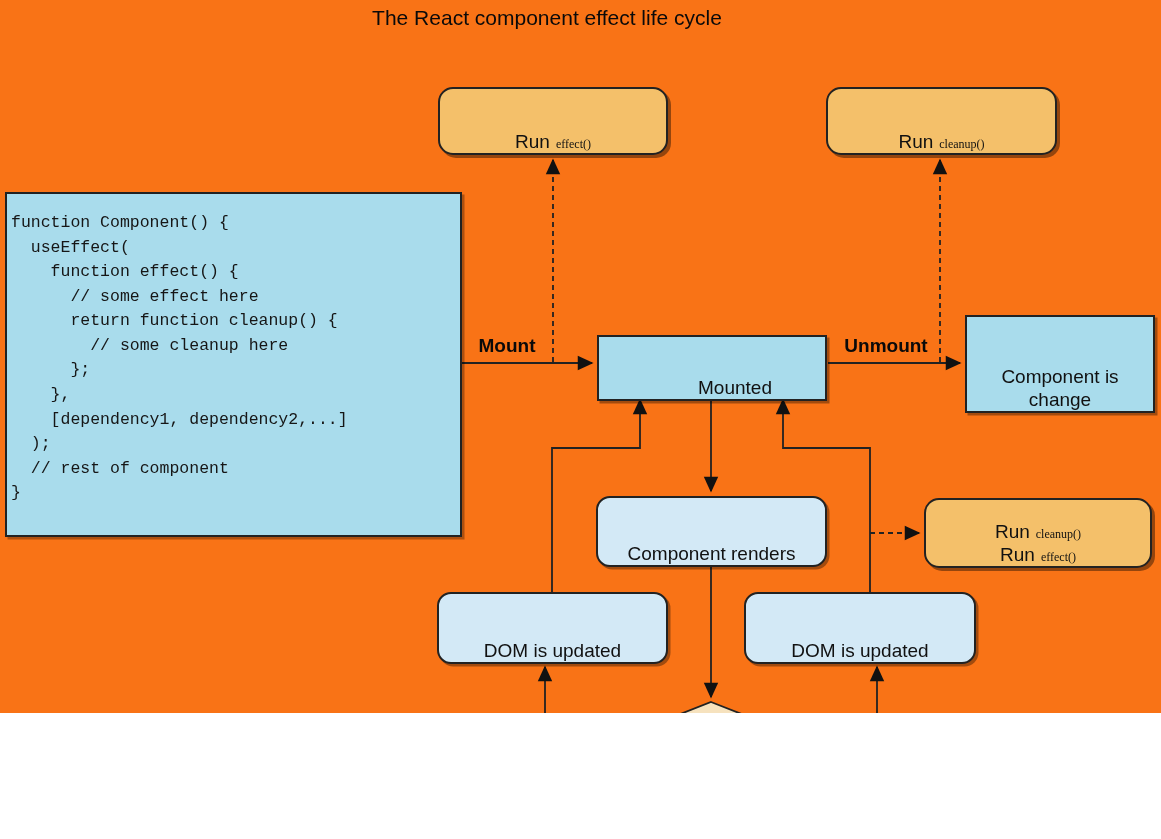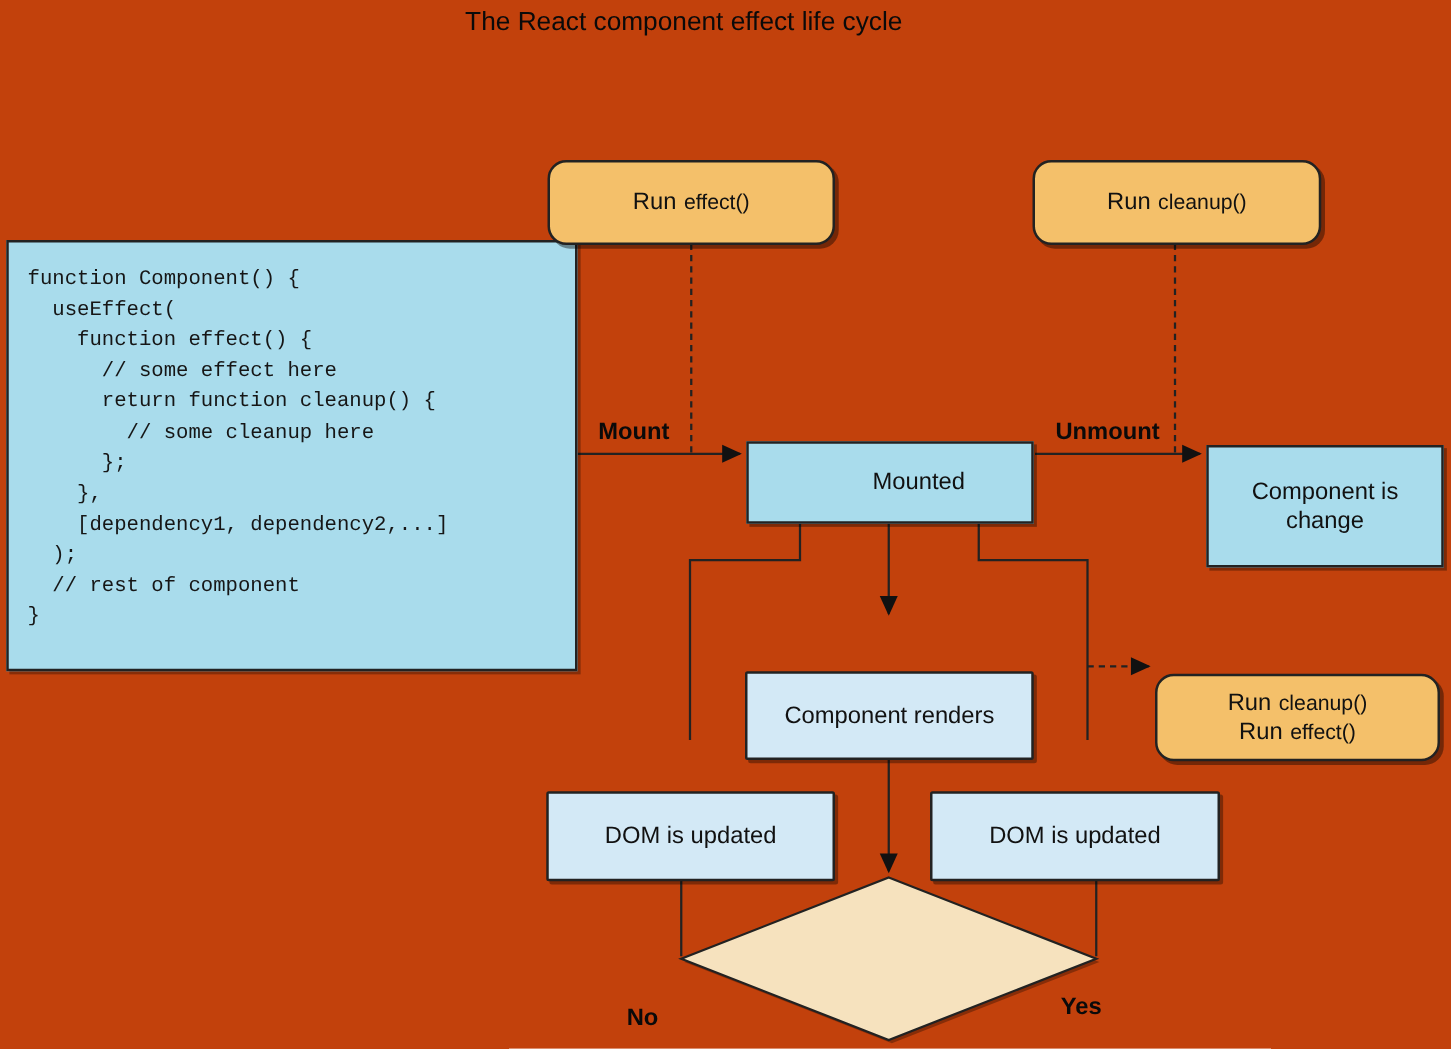--- a/index.html
+++ b/index.html
@@ -1,56 +1,55 @@
 <!DOCTYPE html>
 <html><head>
 <meta charset="utf-8">
 <style>
   html,body{margin:0;padding:0;background:#ffffff;}
   #stage{
     position:relative;
-    width:1161px;height:839px;
-    background:#c2410c;
+    width:1161px;height:713px;
+    background:#f97316;
     font-family:"Liberation Sans", sans-serif;
     color:#111;
     overflow:hidden;
   }
   .abs{position:absolute;}
   #title{
     left:0;top:6px;width:1094px;
     text-align:center;
     font-size:21px;
     color:#0a0a0a;
   }
   .node{
     box-sizing:border-box;
     border:2px solid #222;
     display:flex;flex-direction:column;
-    align-items:center;justify-content:center;
+    align-items:center;justify-content:flex-end;
     text-align:center;
     font-size:19px;
     line-height:1.22;
     box-shadow:2.5px 2.5px 0 rgba(0,0,0,0.35);
-    margin-top:41px;
   }
   .blue{background:#a9dcec;}
-  .bluelight{background:#d3e9f6;border-radius:2px;}
+  .bluelight{background:#d3e9f6;border-radius:14px;}
   .orange{background:#f4c06a;border-radius:15px;box-shadow:3px 3px 0 rgba(0,0,0,0.4);}
   .rowline{display:flex;align-items:baseline;justify-content:center;}
   .sans{font-family:"Liberation Sans", sans-serif;font-size:19px;margin-right:6px;}
-  .mono{font-family:Liberation Sans, sans-serif;font-size:17px;}
+  .mono{font-family:Liberation Serif, serif;font-size:12px;}
   #code-box{
     left:5px;top:192px;width:457px;height:345px;
     background:#a9dcec;
     border:2px solid #222;
     box-sizing:border-box;
     box-shadow:2.5px 2.5px 0 rgba(0,0,0,0.3);
   }
   #code-box pre{
-    margin:0;padding:17px 0 0 15px;
+    margin:0;padding:17px 0 0 4px;
     font-family:"Liberation Mono", monospace;
     font-size:16.5px;line-height:1.49;
     color:#161616;
     white-space:pre;
   }
   .edge-label{
     font-size:19px;
     text-align:center;
     color:#0a0a0a;
     font-weight:bold;
@@ -127,21 +126,21 @@
     </div>
   </div>
 
   <div class="abs node orange" style="left:826px;top:87px;width:231px;height:68px;">
     <div class="rowline">
       <span class="sans">Run</span>
         <span class="mono">cleanup()</span>
     </div>
   </div>
 
-  <div class="abs node blue" style="left:597px;top:312px;width:230px;height:66px;padding-left:46px;">
+  <div class="abs node blue" style="left:597px;top:335px;width:230px;height:66px;padding-left:46px;">
     <span>Mounted</span>
   </div>
 
   <div class="abs node blue" style="left:965px;top:315px;width:190px;height:98px;padding:0 24px;">
     <span>Component is change</span>
   </div>
 
   <div class="abs node bluelight" style="left:596px;top:496px;width:231px;height:71px;">
     <span>Component renders</span>
   </div>

